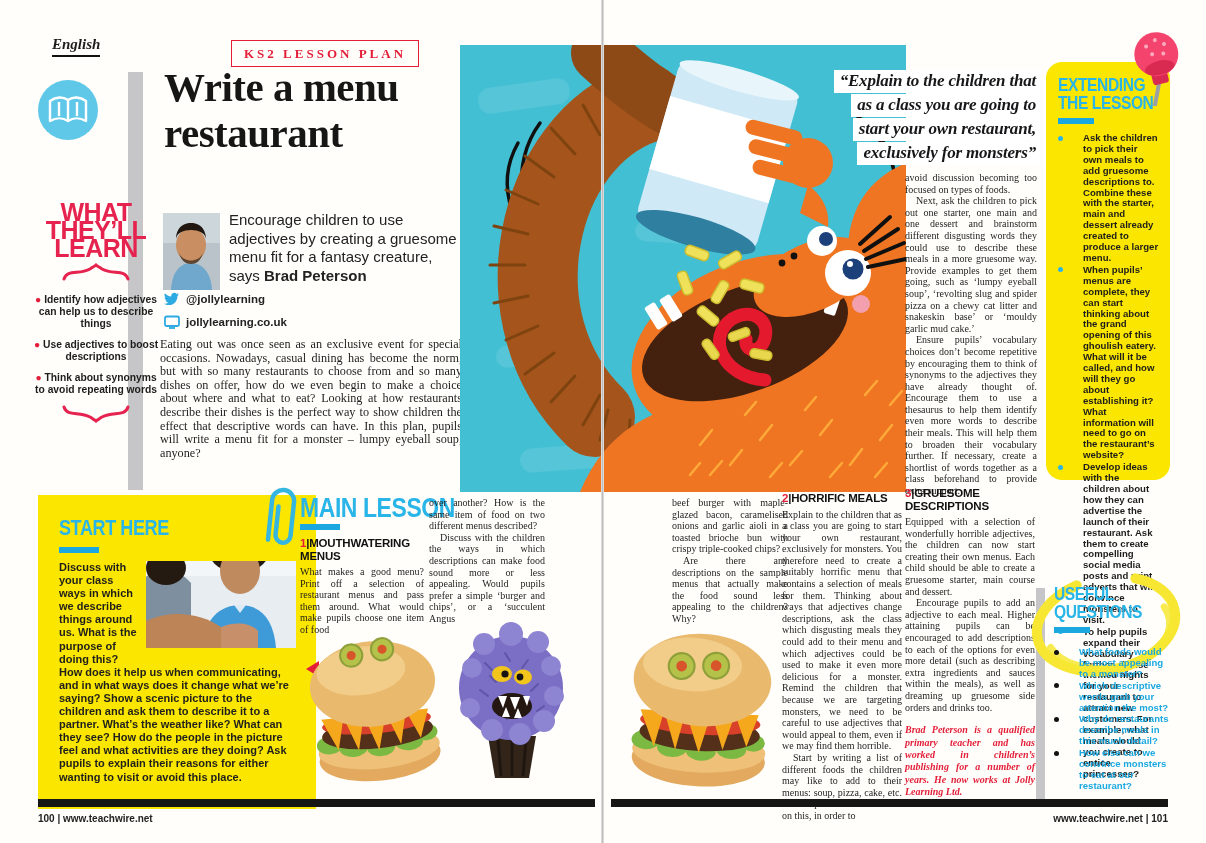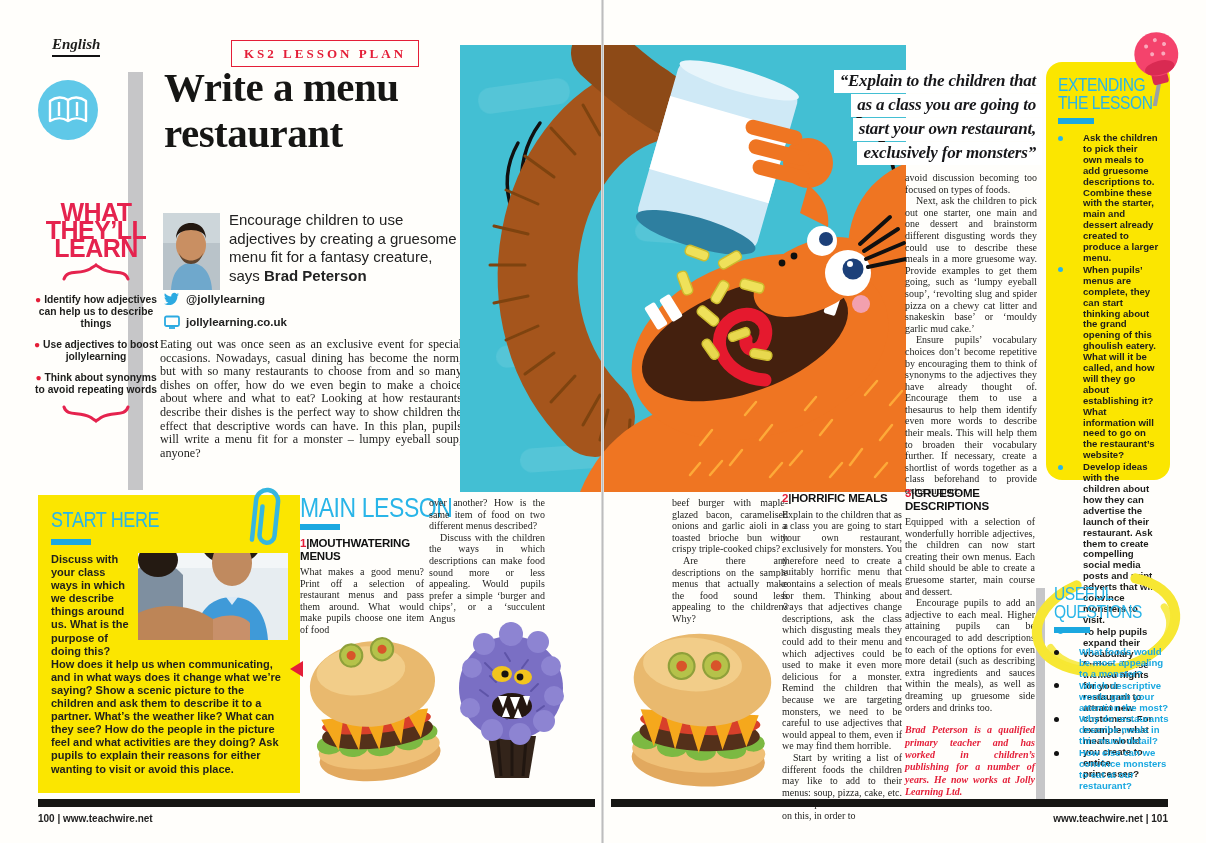--- a/index.html
+++ b/index.html
@@ -12,21 +12,21 @@
   .english{font:italic bold 15px "Liberation Serif",serif;border-bottom:2.5px solid #111;padding-bottom:2px;}
   .ks2{border:1.5px solid #e41e38;color:#e41e38;font:bold 13px "Liberation Serif",serif;
        letter-spacing:3px;padding:5px 12px 4px;}
   .title{font:bold 41px/46px "Liberation Serif",serif;color:#161614;letter-spacing:-0.5px;}
   .standfirst{font:15px/18.5px "Liberation Sans",sans-serif;color:#222;}
   .standfirst b{font-weight:bold;}
   .social{font:bold 11.5px "Liberation Sans",sans-serif;color:#222;display:flex;align-items:center;gap:6px;}
   .graybar{background:#c6c6c8;}
 
   
-  .hcyan{color:#29b5e8;font-weight:normal;letter-spacing:-0.5px;}
+  .hcyan{color:#29b5e8;font-weight:bold;letter-spacing:-0.5px;}
   .cond{display:inline-block;transform:scaleX(.82);transform-origin:0 50%;white-space:nowrap;}
   .bluebar{background:#1ba8e0;height:6px;width:40px;}
 
   
   .learn{width:128px;text-align:center;}
   .learn .lt{color:#e5234e;font-weight:bold;font-size:25px;line-height:18px;letter-spacing:-0.5px;}
   .learn-item{font:bold 10.3px/12px "Liberation Sans",sans-serif;color:#1d1d1b;margin:9px 0;}
   .learn-item .dot{color:#e41e38;}
 
   
@@ -119,28 +119,28 @@
   <div class="abs learn" style="left:32px;top:203px;">
     <div class="lt">
       <div>WHAT</div>
       <div>THEY’LL</div>
       <div>LEARN</div>
     </div>
     <svg width="70" height="18" viewBox="0 0 70 18" style="margin:6px 0 0;">
       <path d="M3,15 C6,5 18,11 29,5 C32,3 34,2 35,1 C36,2 38,3 41,5 C52,11 64,5 67,15" fill="none" stroke="#e5234e" stroke-width="3" stroke-linecap="round" transform="translate(0,1)"></path>
     </svg>
     <div class="learn-item"><span class="dot">●</span> <span>Identify how adjectives can help us to describe things</span></div>
-    <div class="learn-item"><span class="dot">●</span> <span>Use adjectives to boost jollylearning</span></div>
+    <div class="learn-item"><span class="dot">●</span> <span>Use adjectives to boost descriptions</span></div>
     <div class="learn-item"><span class="dot">●</span> <span>Think about synonyms to avoid repeating words</span></div>
     <svg width="70" height="18" viewBox="0 0 70 18">
       <path d="M3,3 C6,13 18,7 29,13 C32,15 34,16 35,17 C36,16 38,15 41,13 C52,7 64,13 67,3" fill="none" stroke="#e5234e" stroke-width="3" stroke-linecap="round" transform="translate(0,-1)"></path>
     </svg>
   </div>
 
-  <div class="abs ybox" style="left:38px;top:495px;width:262px;height:298px;padding:0;">
+  <div class="abs ybox" style="left:38px;top:495px;width:262px;height:298px;padding:8px;">
     <div style="padding:12px 12px 0 13px;">
       <div class="hcyan" style="font-size:22px;"><span class="cond">START HERE</span></div>
       <div class="bluebar" style="margin:6px 0 8px;"></div>
       <div style="overflow:hidden;height:248px;">
         <div style="float:right;width:152px;height:127px;margin:-40px -2px 6px 8px;">
           <svg width="152" height="127" viewBox="0 0 152 127">
             <rect width="152" height="127" fill="#e7edf1"></rect>
             <rect x="0" y="0" width="152" height="55" fill="#f3f6f8"></rect>
             <ellipse cx="25" cy="14" rx="22" ry="16" fill="#d8e0e5"></ellipse>
             <ellipse cx="130" cy="20" rx="26" ry="20" fill="#dde5ea"></ellipse>

